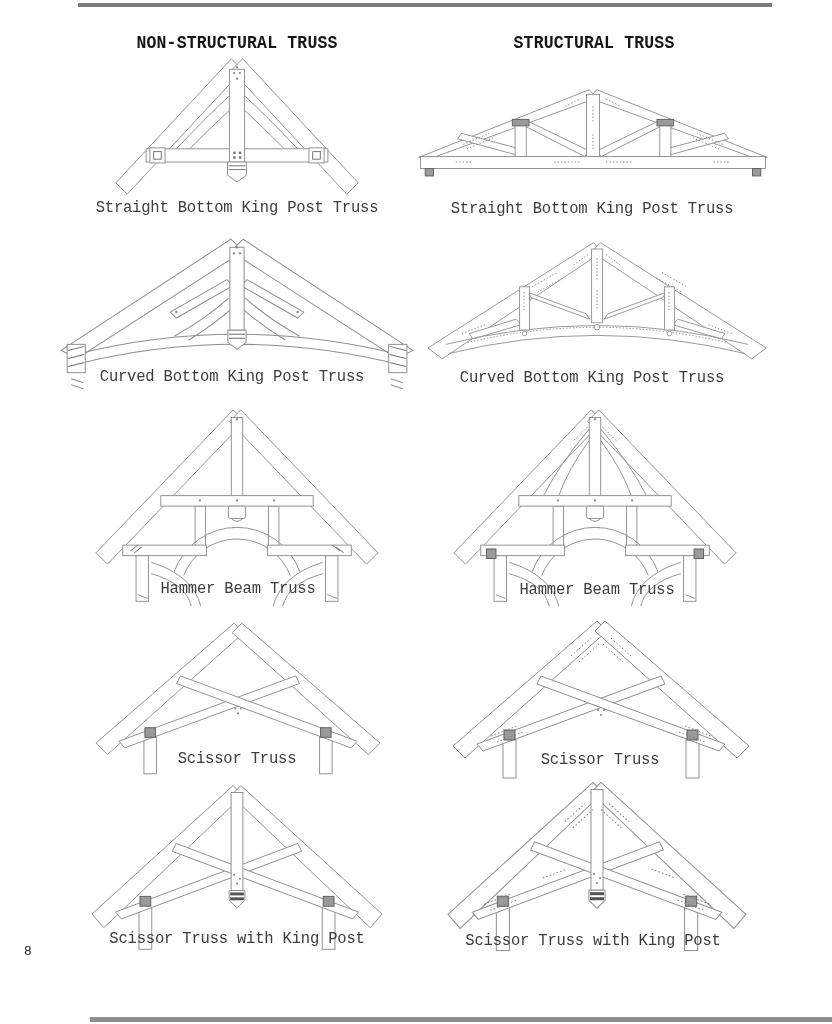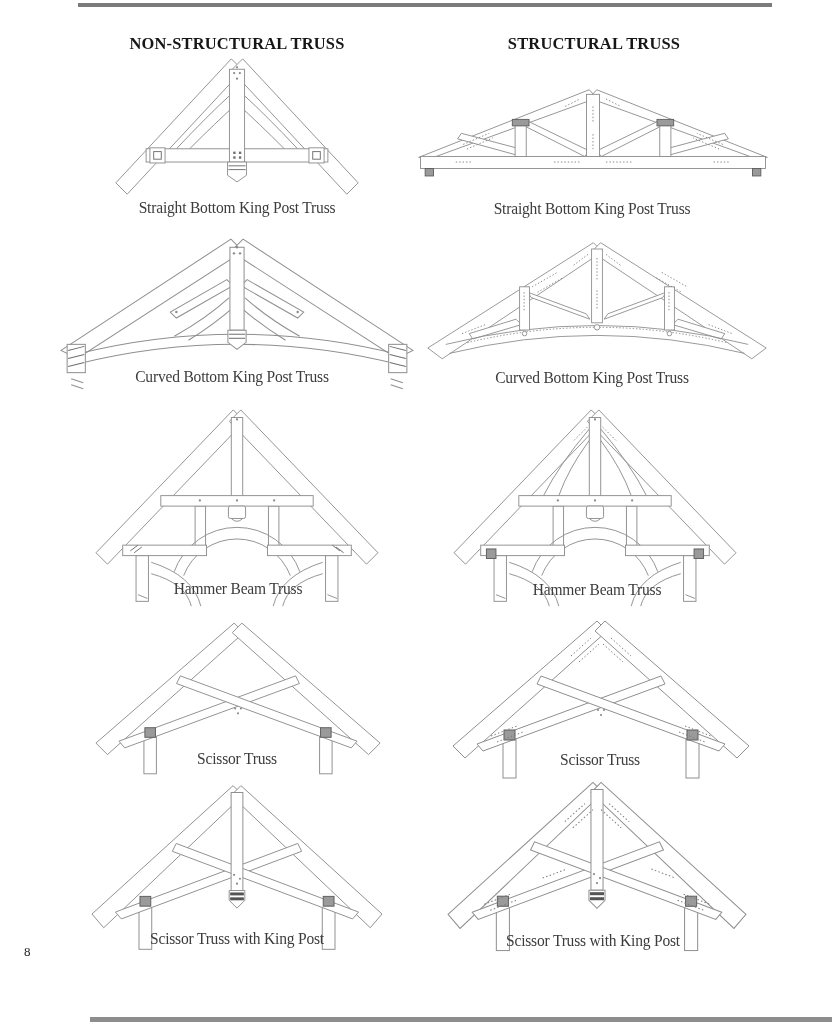--- a/index.html
+++ b/index.html
@@ -1,18 +1,18 @@
 <!DOCTYPE html>
 <html><head>
 <meta charset="utf-8">
 <style>
   html,body{margin:0;padding:0;background:#ffffff;}
   .page{
     position:relative;width:832px;height:1024px;margin:0 auto;background:#ffffff;
-    font-family:Liberation Serif, serif;overflow:hidden;
+    font-family:Liberation Mono, monospace;overflow:hidden;
   }
   .rule{position:absolute;background:#7b7b7b;}
   .col-header{
     position:absolute;transform:translateX(-50%) scaleX(.94);transform-origin:center;
     font-size:17.5px;font-weight:bold;letter-spacing:.2px;color:#161616;white-space:nowrap;
   }
   .caption{
     position:absolute;transform:translateX(-50%) scaleX(.97);transform-origin:center;
     font-size:16px;font-weight:400;letter-spacing:-.2px;color:#3c3c3c;white-space:nowrap;
   }

